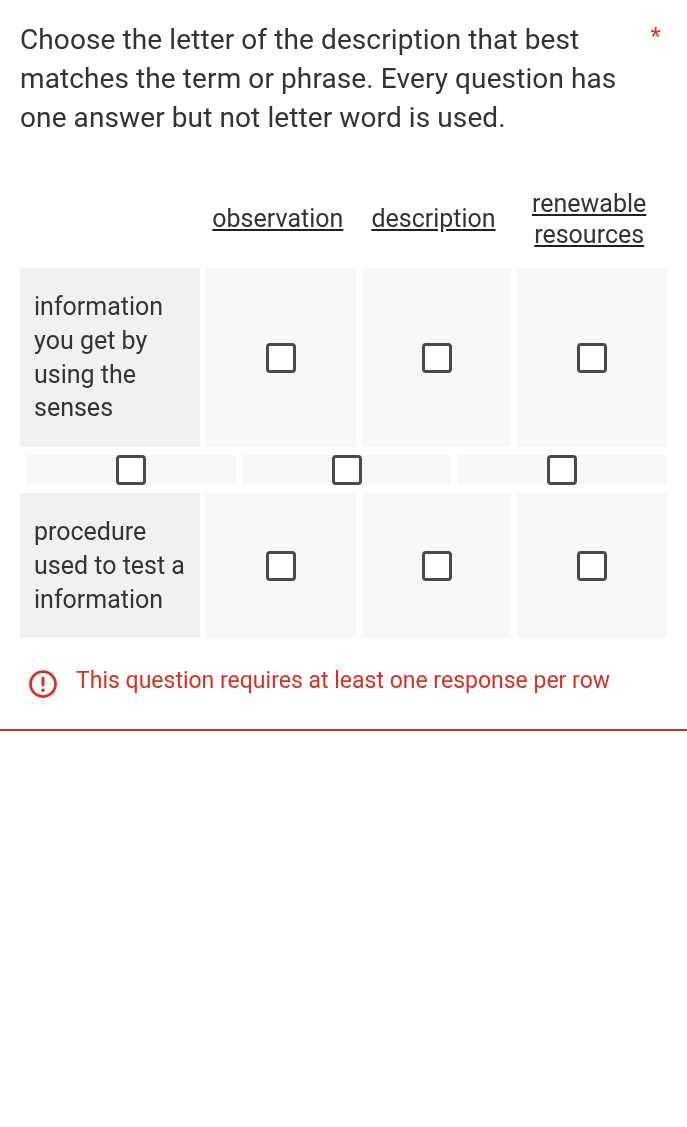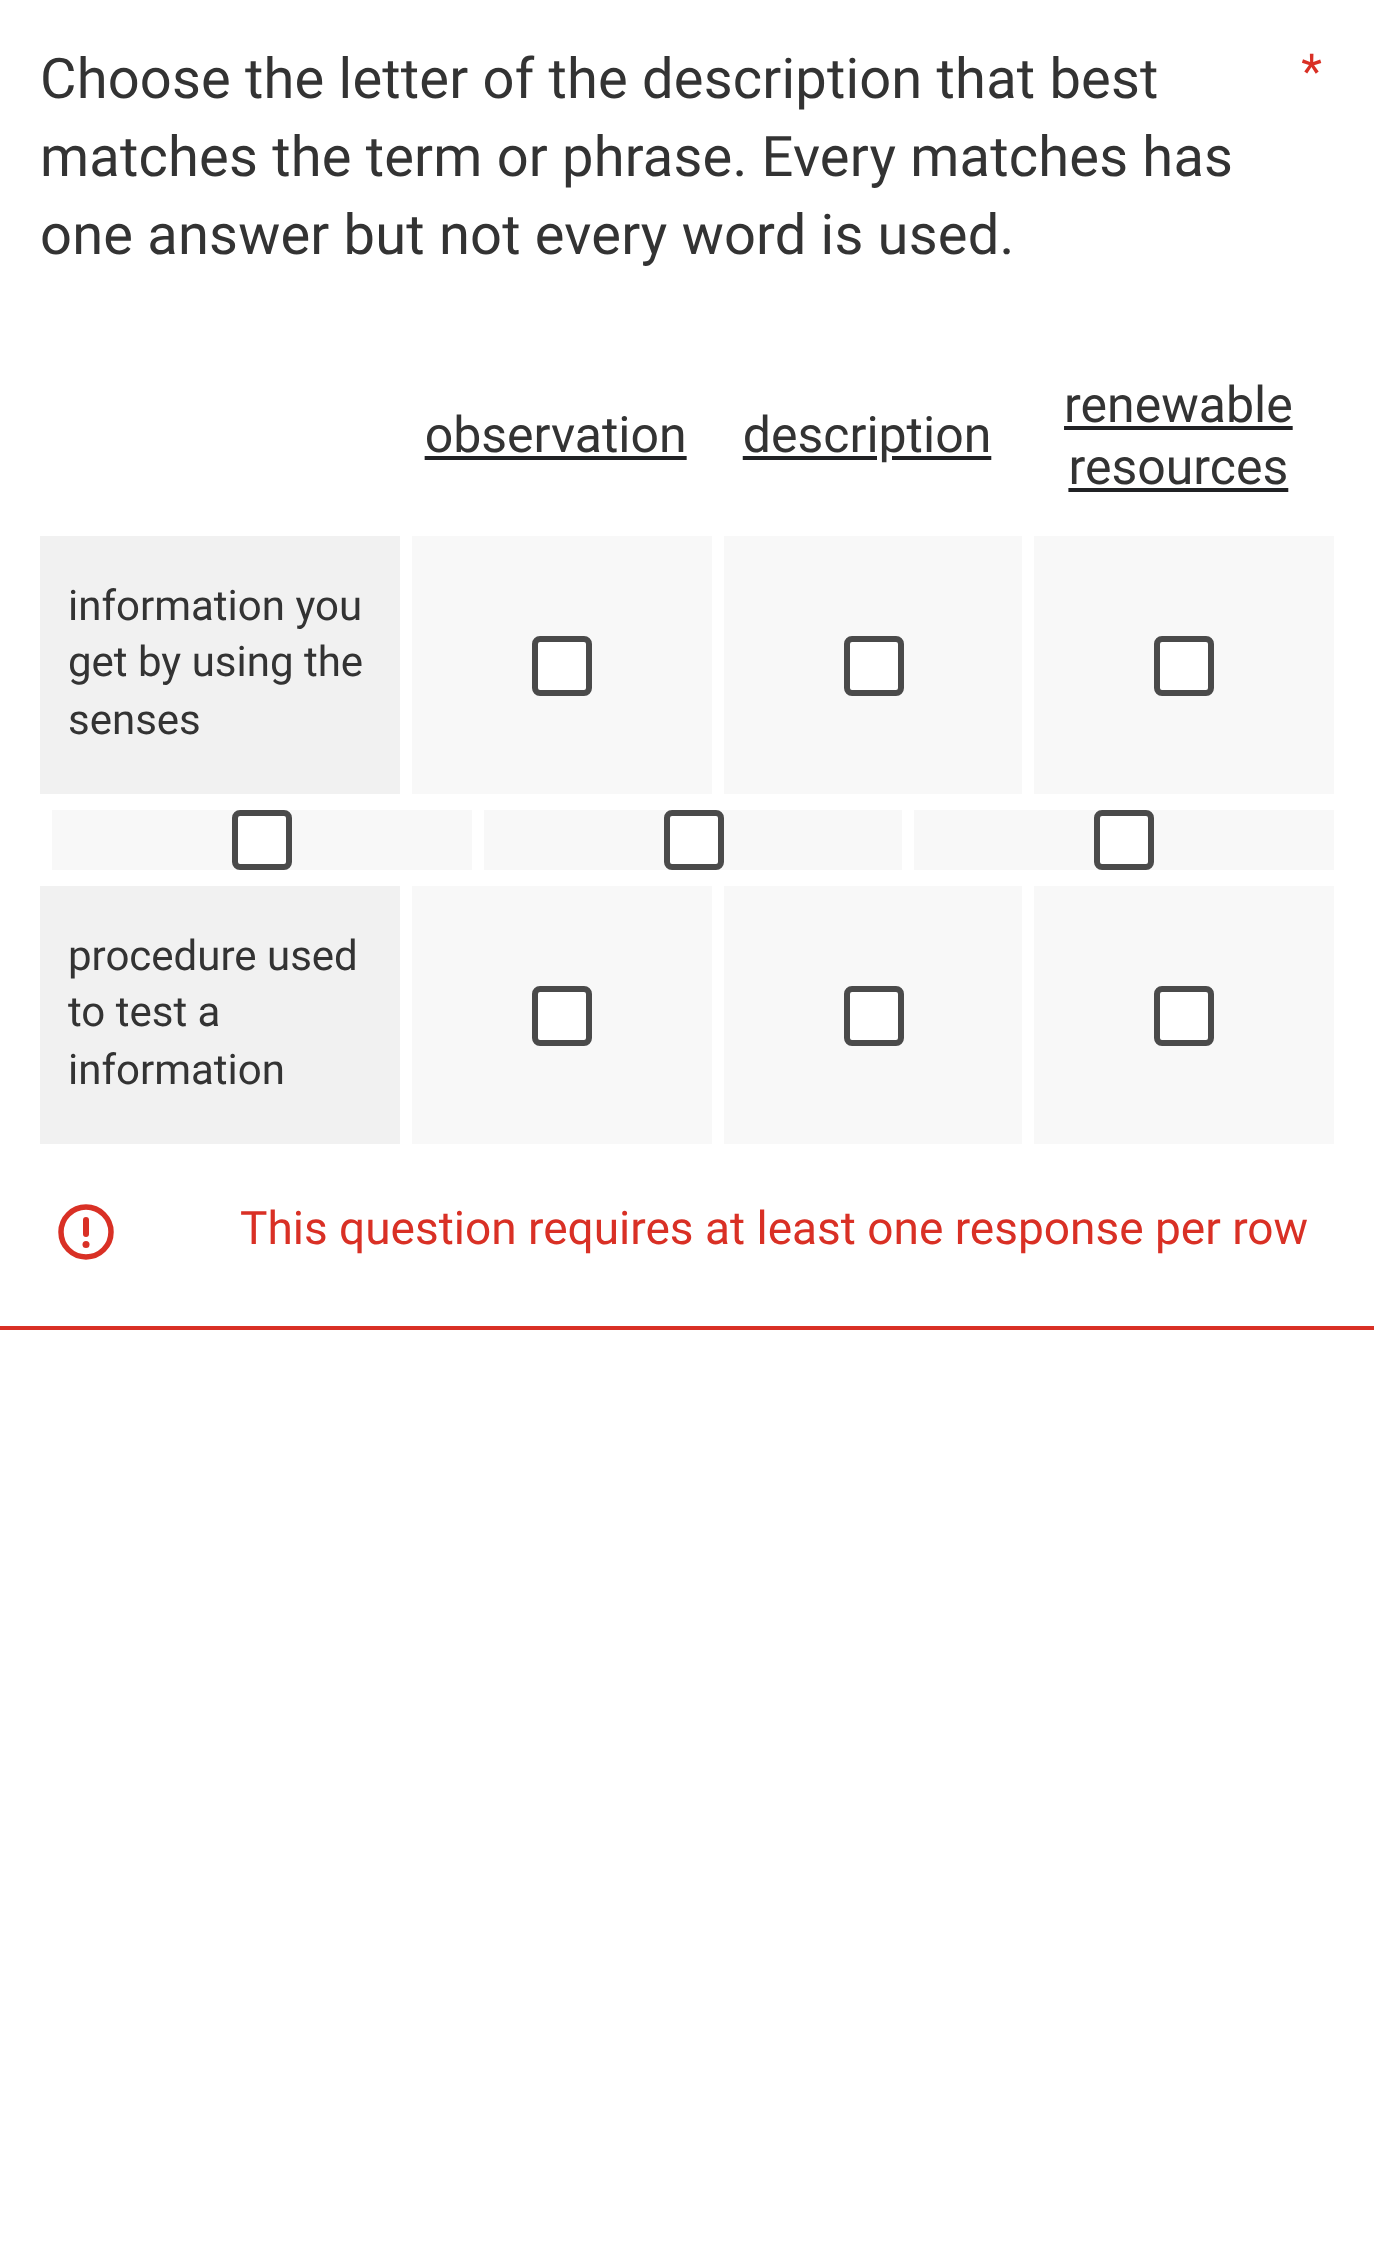--- a/index.html
+++ b/index.html
@@ -56,21 +56,21 @@
     display: flex;
     width: 100%;
     align-items: stretch;
     margin-bottom: 8px;
   }
   .row-label {
     width: 180px;
     flex-shrink: 0;
     background: #f1f1f1;
     padding: 22px 12px 22px 14px;
-    font-size: 21px;
+    font-size: 25px;
     color: #333;
     line-height: 1.35;
     display: flex;
     align-items: center;
   }
   .cell {
     flex: 1;
     background: #f8f8f8;
     margin-left: 6px;
     display: flex;
@@ -83,24 +83,23 @@
   .checkbox {
     width: 30px;
     height: 30px;
     border: 3px solid #4a4a4a;
     border-radius: 4px;
     background: #fff;
     cursor: pointer;
   }
   .error-row {
     display: flex;
-    align-items: center;
+    align-items: flex-end;
     margin-top: 26px;
     padding: 0 4px 30px 8px;
-    gap: 44px;
   }
   .error-icon {
     width: 30px;
     height: 30px;
     flex-shrink: 0;
     margin-right: 18px;
     margin-top: 2px;
   }
   .error-text {
     color: #d93025;
@@ -120,21 +119,21 @@
     white-space: nowrap;
   }
   .clip-left > span { direction: ltr; unicode-bidi: bidi-override; }
 </style>
 </head>
 <body>
 
 <div class="container">
 
   <div class="question-text">
-    <span>Choose the letter of the description that best matches the term or phrase.  Every matches has one answer but not every word is used.</span>
+    <span>Choose the letter of the description that best matches the term or phrase.  Every question has one answer but not letter word is used.</span>
     <span class="required-star">*</span>
   </div>
 
   <div class="grid-wrapper">
 
     <div class="header-row">
       <div class="row-label-spacer"></div>
       <div class="header-cell clip-left">
         <span>observation</span>
       </div>

